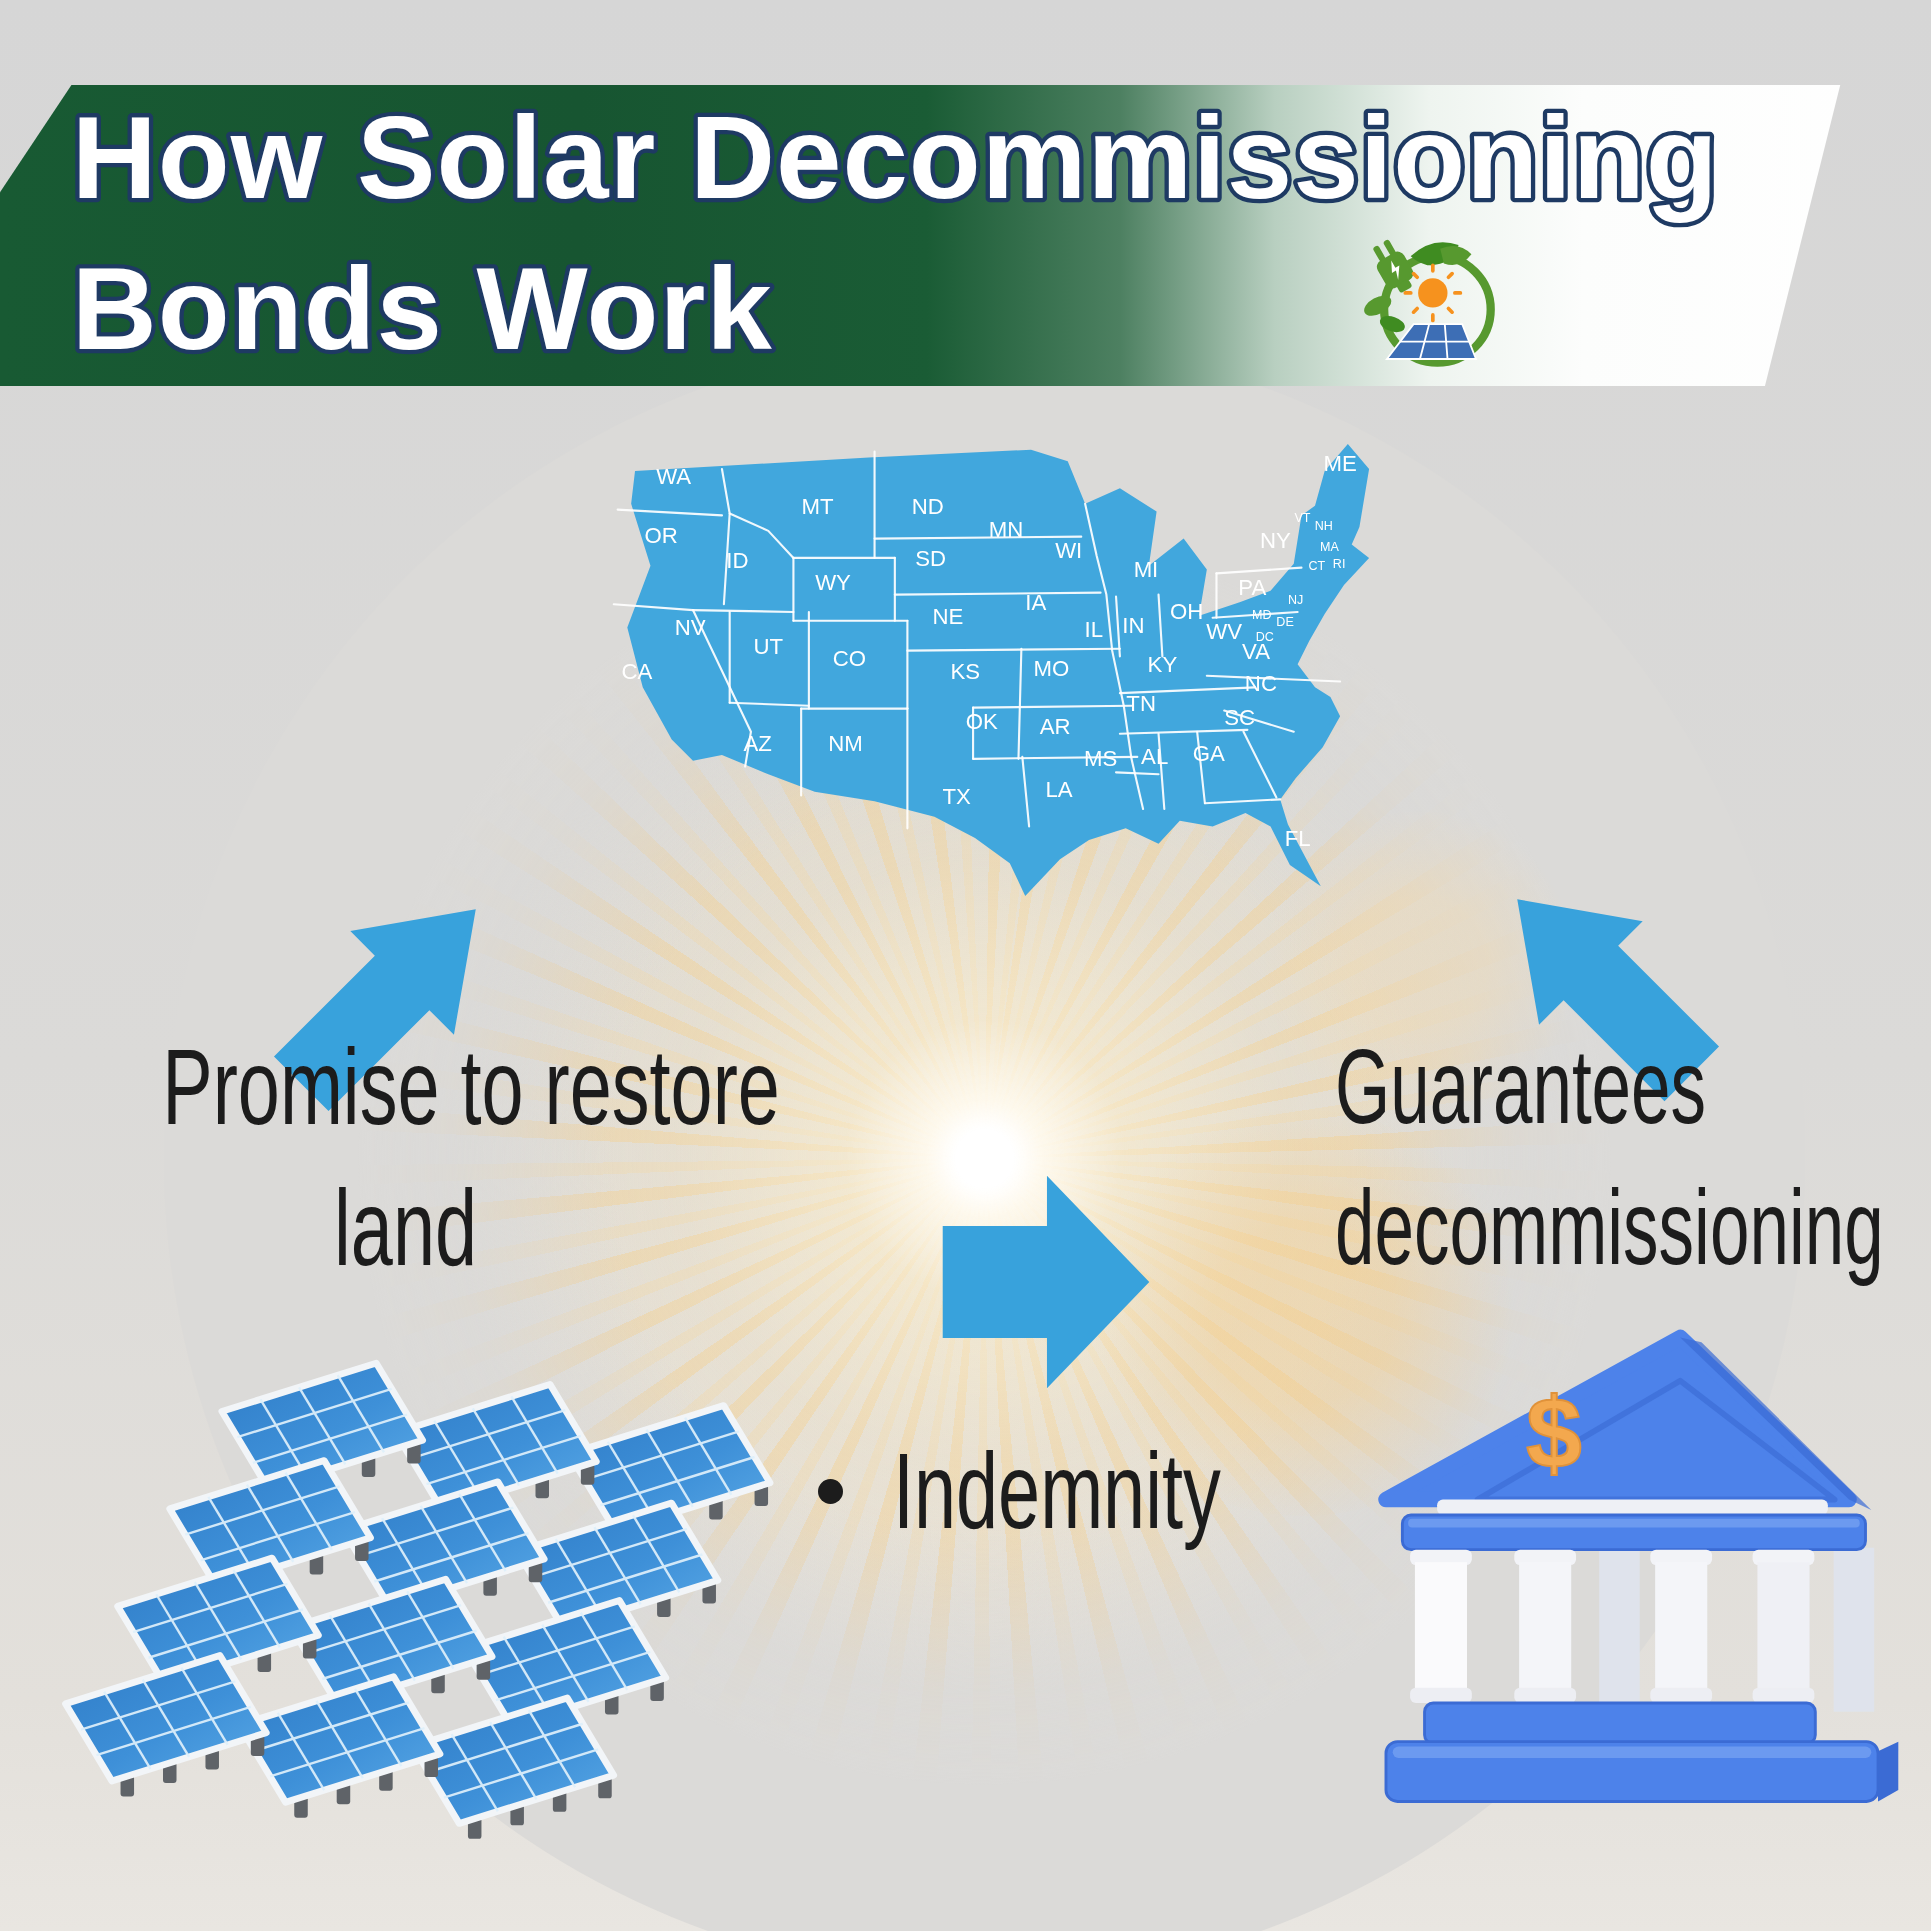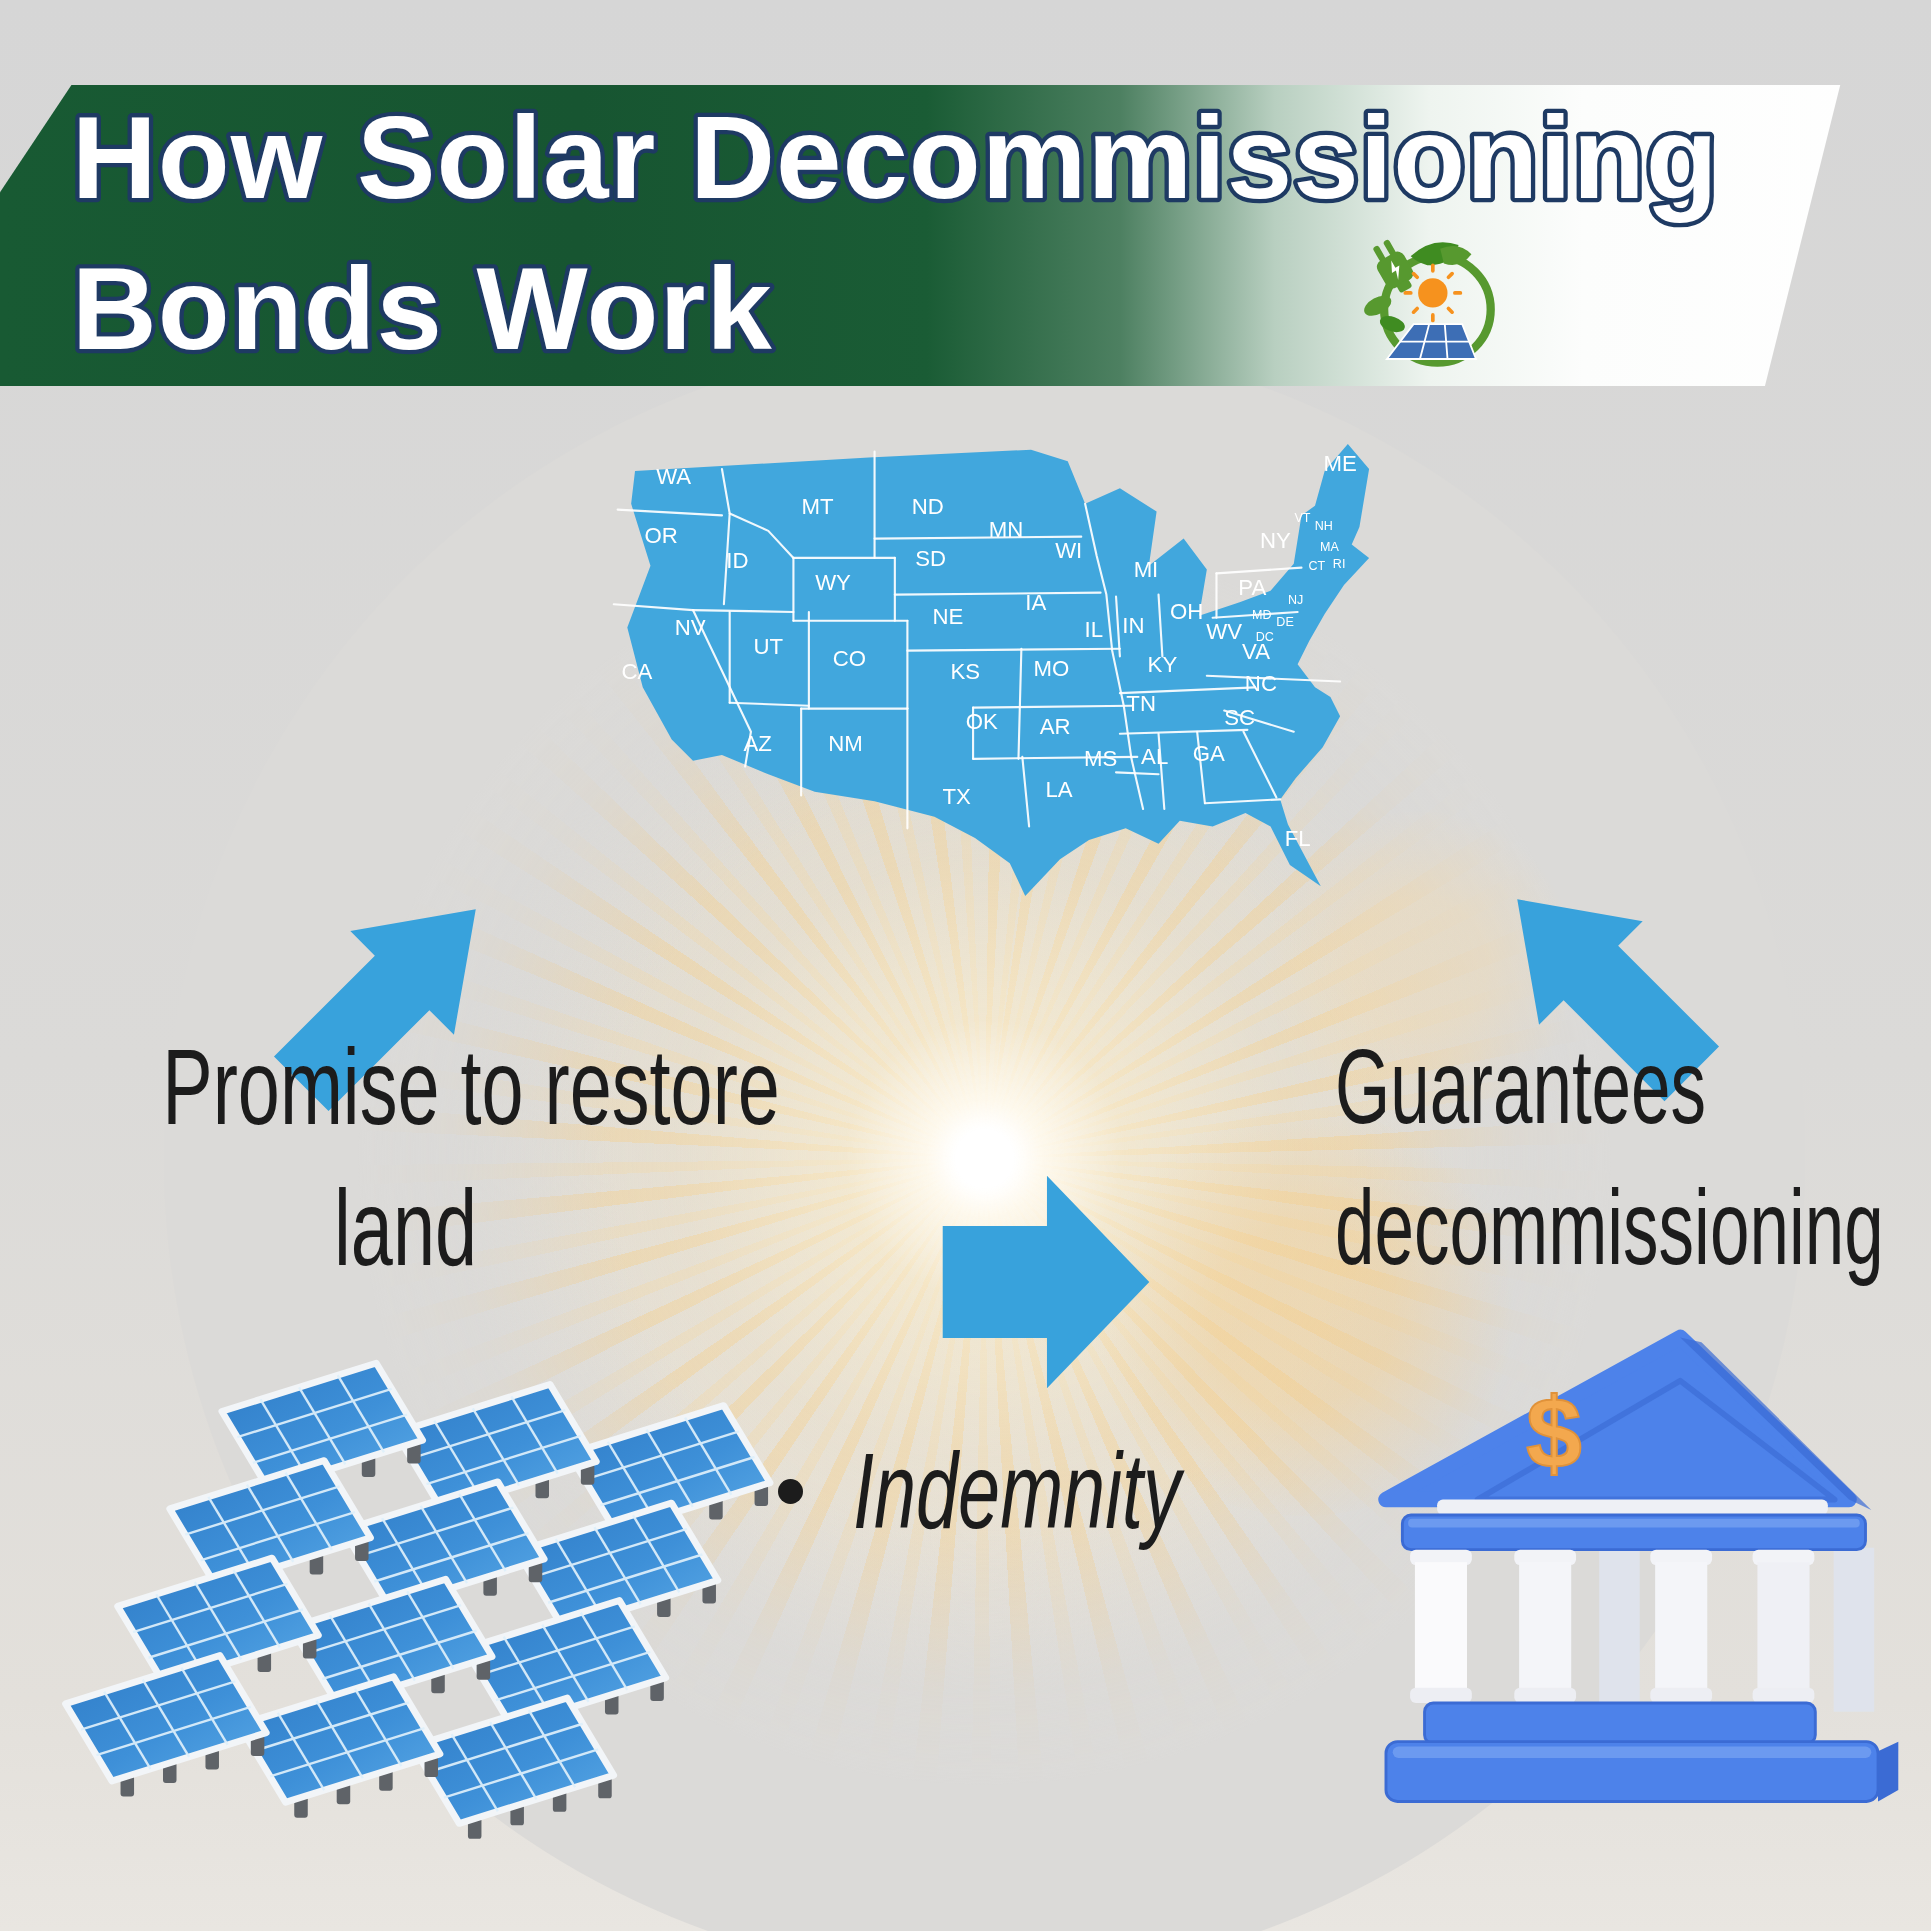--- a/index.html
+++ b/index.html
@@ -58,21 +58,21 @@
   .arrow-mid{left:935px;top:1172px;}
   
   .flow-label{
     position:absolute;z-index:4;color:var(--body_text,#1C1C1C);
     font-size:108px;line-height:141px;white-space:nowrap;font-weight:400;
   }
   .label-left{left:58px;top:1016px;width:695px;text-align:center;
     transform:scaleX(.70);transform-origin:50% 50%;}
   .label-right{left:1335px;top:1016px;text-align:left;font-size:106px;
     transform:scaleX(.67);transform-origin:0 50%;}
-  .bond-list{position:absolute;left:778px;top:1437px;z-index:4;font-style:italic;}
+  .bond-list{position:absolute;left:818px;top:1437px;z-index:4;}
   .bullet-row{display:flex;align-items:center;height:108px;}
   .bullet-row .dot{width:25px;height:25px;border-radius:50%;
     background:var(--body_text,#1C1C1C);margin-right:50px;flex:none;}
   .bullet-row .b-text{
     color:var(--body_text,#1C1C1C);font-size:108px;line-height:108px;white-space:nowrap;
     display:inline-block;transform:scaleX(.70);transform-origin:0 50%;}
   
   .solar-svg{position:absolute;left:21px;top:1284px;z-index:3;}
   .bank-svg{position:absolute;left:1352px;top:1321px;z-index:3;}
 </style>

